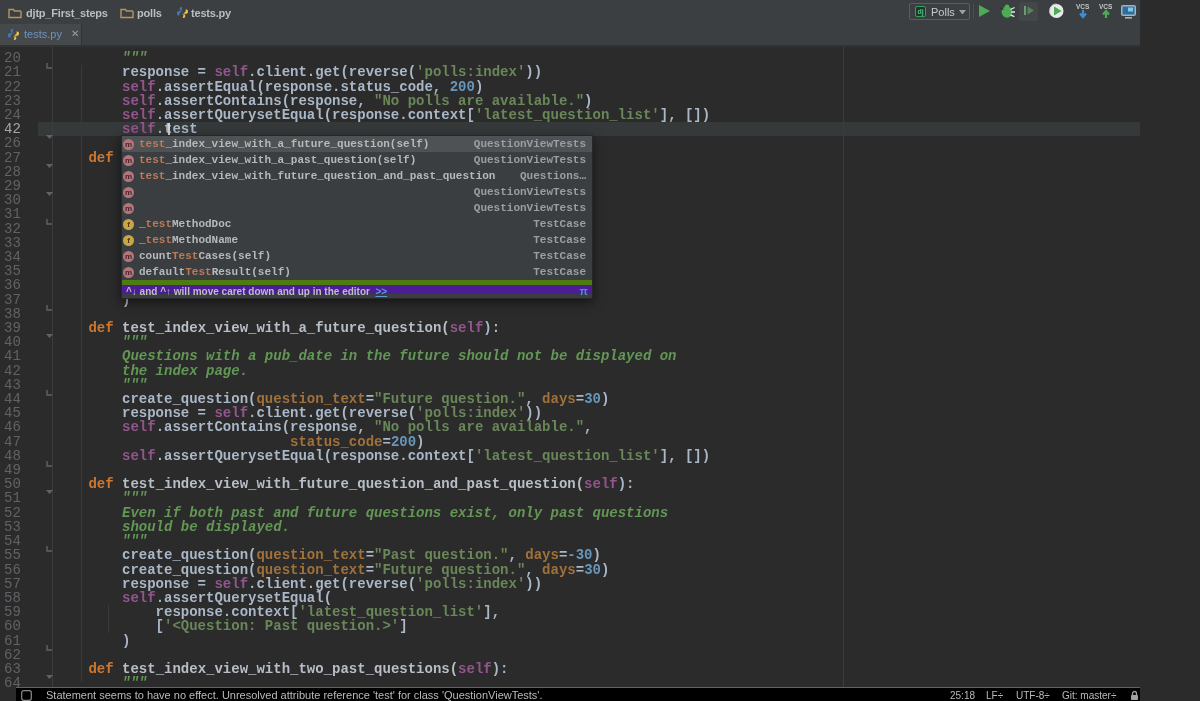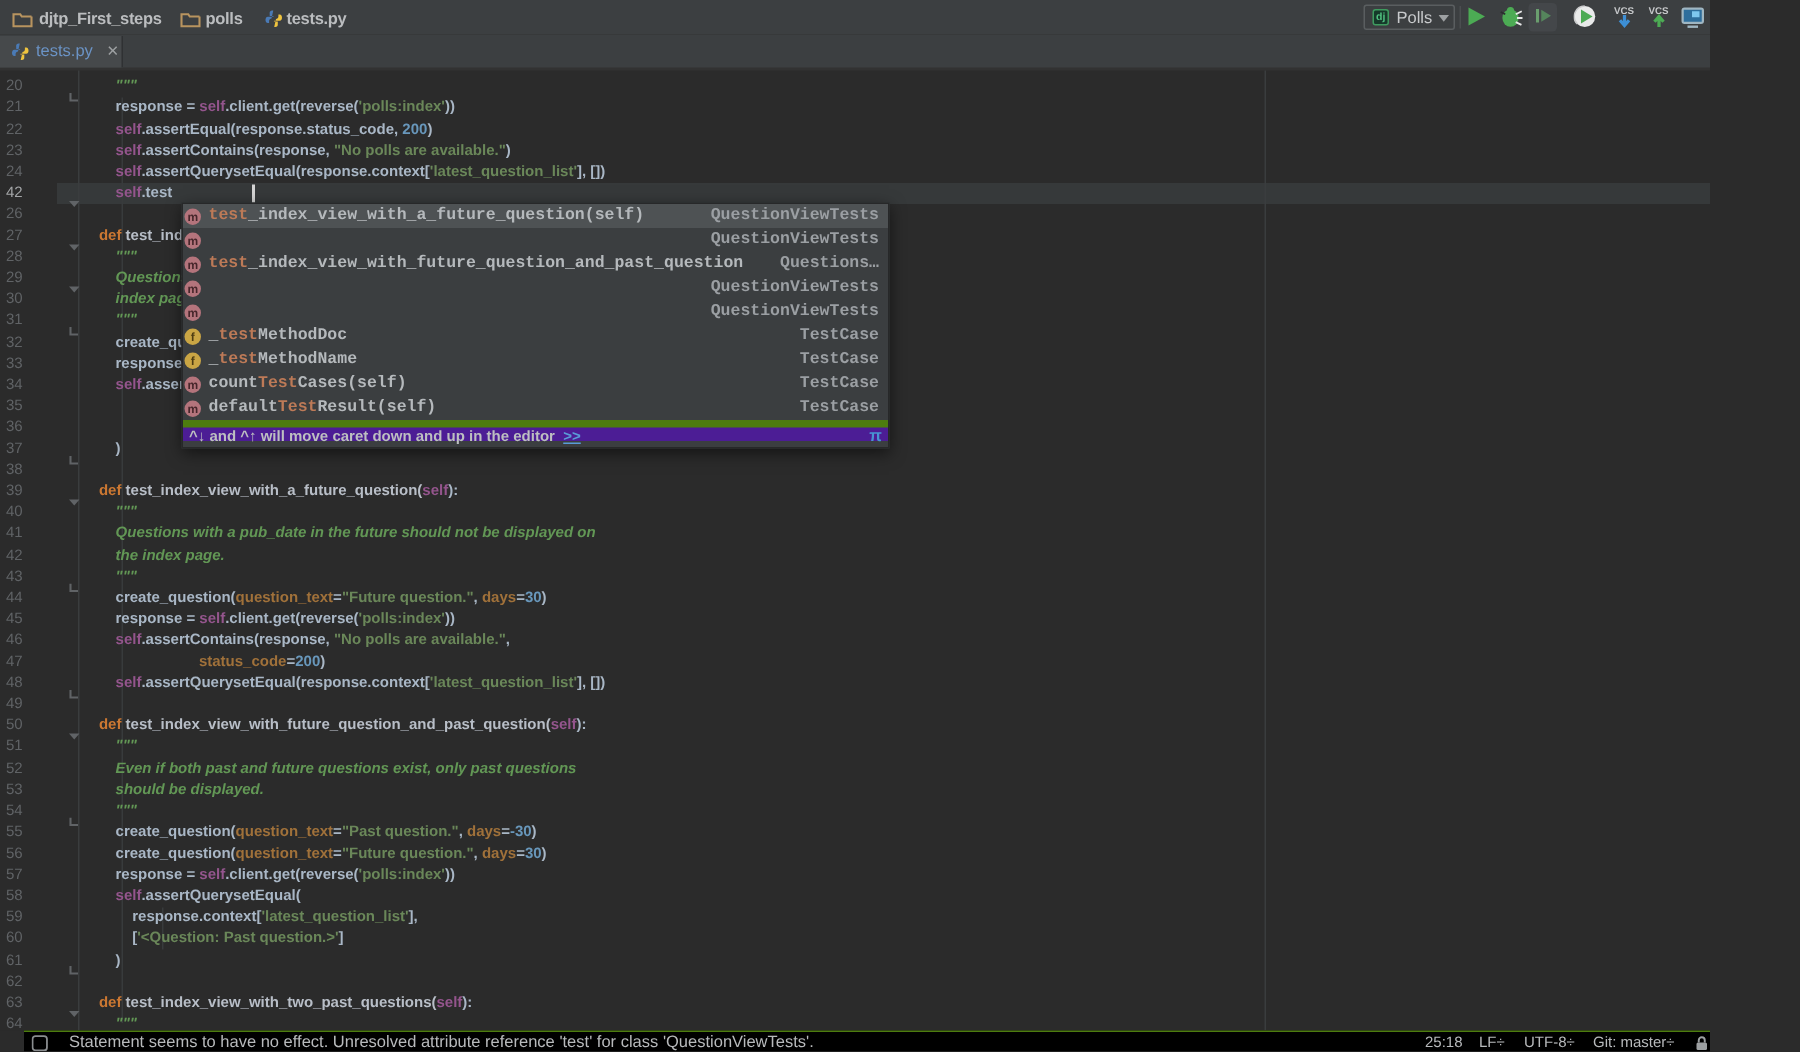--- a/index.html
+++ b/index.html
@@ -7,21 +7,21 @@
 
 #crumbs{left:0;top:0;width:1200px;height:23px;background:#3c3f41}
 .crumb{position:absolute;top:7px;font-size:11px;font-weight:bold;color:#bbbdbf;letter-spacing:-0.2px}
 
 #tabbar{left:0;top:23px;width:1200px;height:24px;background:#3c3f41;border-bottom:2px solid #323232}
 #tab{position:absolute;left:0;top:1px;width:82px;height:21px;background:#46494b;border-right:1px solid #2f3133;}
 #tabname{position:absolute;left:24px;top:4px;font-size:11px;color:#6b93c5}
 #tabx{position:absolute;left:71px;top:4px;font-size:10px;color:#9da0a2}
 
 #editor{left:0;top:47px;width:1200px;height:640px;background:#2b2b2b}
-pre{font-family:Liberation Sans, sans-serif;font-size:10px;line-height:14.2px;font-weight:bold}
+pre{font-family:Liberation Mono, monospace;font-size:14px;line-height:14.2px;font-weight:bold}
 #gut{position:absolute;left:4px;top:4.200000000000003px;color:#606366;font-weight:normal}
 #gut .cur{color:#a4a6a8}
 #code{position:absolute;left:54.8px;top:4.200000000000003px;color:#a9b7c6}
 .t{color:#a9b7c6}.k{color:#cc7832}.s{color:#6a8759}.n{color:#6897bb}
 .sf{color:#94558d}.a{color:#a0713a}.fn{color:#b8bec7}
 .d{color:#629755;font-style:italic}
 #caretrow{left:38px;top:75.2px;width:1159px;height:14.2px;background:#36393a}
 #cursor{left:167.5px;top:75.8px;width:2px;height:13px;background:#d4d4d4}
 #guide1{left:81.2px;top:18px;width:1px;height:617px;background:#383b3c}
 #gutline{left:51.5px;top:0;width:1px;height:640px;background:#3a3d3e}
@@ -277,20 +277,21 @@
 </div>
 
 <div id="popup" class="abs">
 <div class="prow sel">
         <span class="ic-m">m</span>
         <span class="pn"><b>test</b>_index_view_with_a_future_question(self)</span>
         <span class="pt">QuestionViewTests</span>
       </div>
       <div class="prow">
         <span class="ic-m">m</span>
+        <span class="pn"><b>test</b>_index_view_with_a_past_question(self)</span>
         <span class="pt">QuestionViewTests</span>
       </div>
       <div class="prow">
         <span class="ic-m">m</span>
         <span class="pn"><b>test</b>_index_view_with_future_question_and_past_question</span>
         <span class="pt">Questions…</span>
       </div>
       <div class="prow">
         <span class="ic-m">m</span>
         <span class="pt">QuestionViewTests</span>

